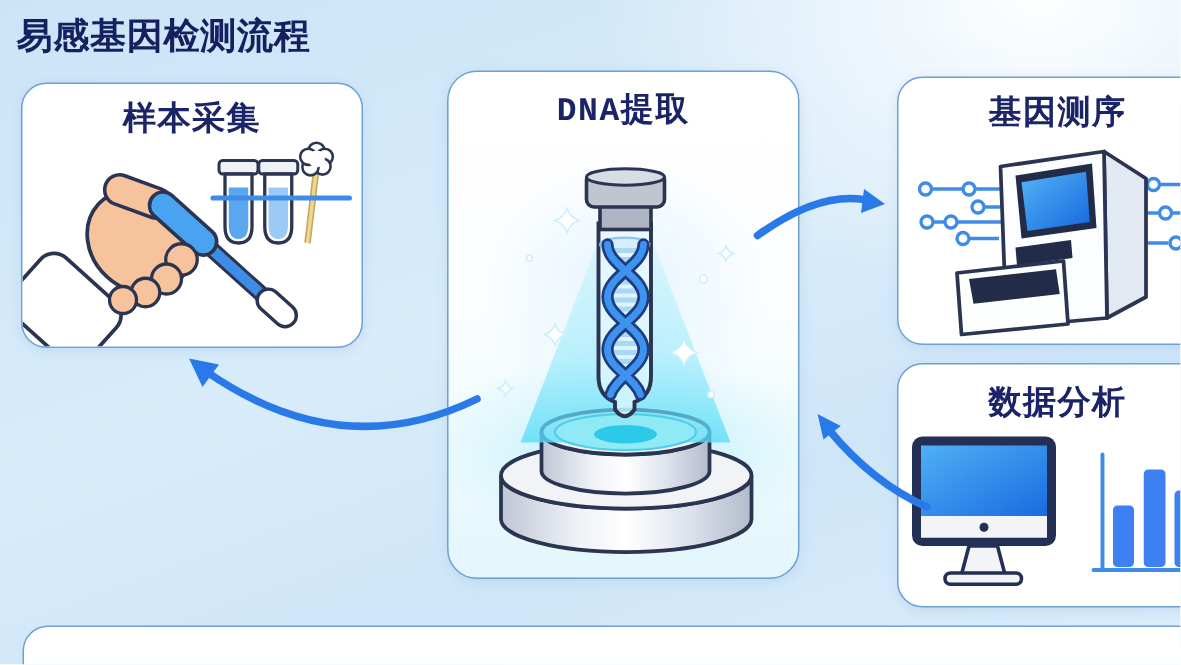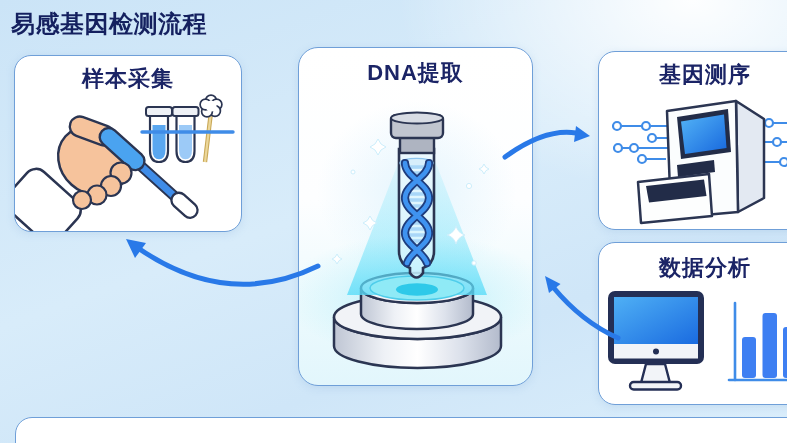--- a/index.html
+++ b/index.html
@@ -1,18 +1,18 @@
 <!DOCTYPE html>
 <html><head>
 <meta charset="utf-8">
 <style>
   html,body{margin:0;padding:0;}
   .canvas{
     position:relative;width:787px;height:443px;overflow:hidden;
-    font-family:Liberation Sans, sans-serif;
+    font-family:Liberation Mono, monospace;
     background:
       radial-gradient(ellipse 420px 280px at 88% 0%, rgba(255,255,255,.96), rgba(255,255,255,0) 70%),
       linear-gradient(160deg,#cbe4f7 0%,#d8ecfa 45%,#cfe6f8 70%,#dbeefb 100%);
   }
   .page-title{
     position:absolute;left:11px;top:8px;
     font-size:24px;font-weight:800;color:#14205f;letter-spacing:.5px;
   }
   .card{
     position:absolute;background:#fff;

